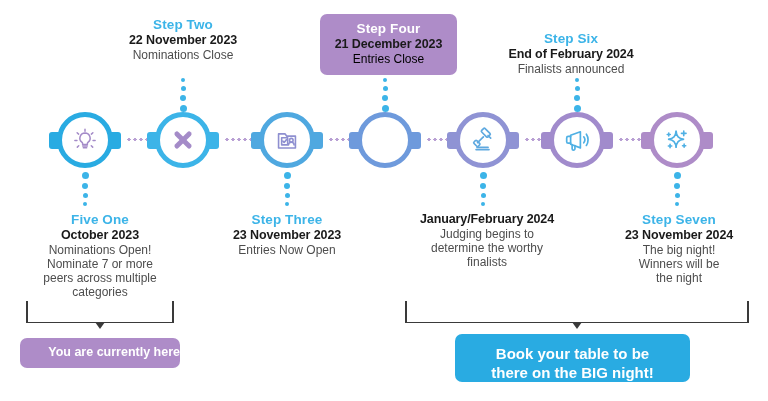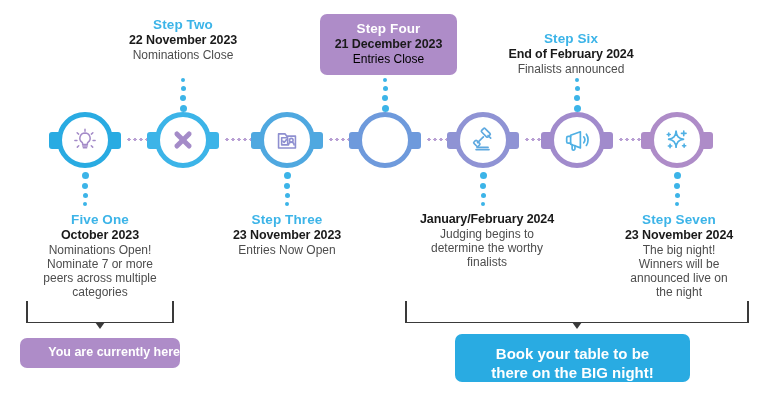--- a/index.html
+++ b/index.html
@@ -258,21 +258,20 @@
     <div class="step-desc">Judging begins to</div>
     <div class="step-desc">determine the worthy</div>
     <div class="step-desc">finalists</div>
   </div>
 
   <div class="step-text" style="left:608px;top:212px;width:142px;">
     <div class="step-title">Step Seven</div>
     <div class="step-date">23 November 2024</div>
     <div class="step-desc">The big night!</div>
     <div class="step-desc">Winners will be</div>
-    <div class="step-desc">announced live on</div>
     <div class="step-desc">the night</div>
   </div>
 
   <div class="bracket" style="left:26px;top:301px;width:148px;height:30px;">
     <span class="bl"></span>
     <span class="br"></span>
     <span class="bh"></span>
     <span class="arrow"></span>
   </div>
 

